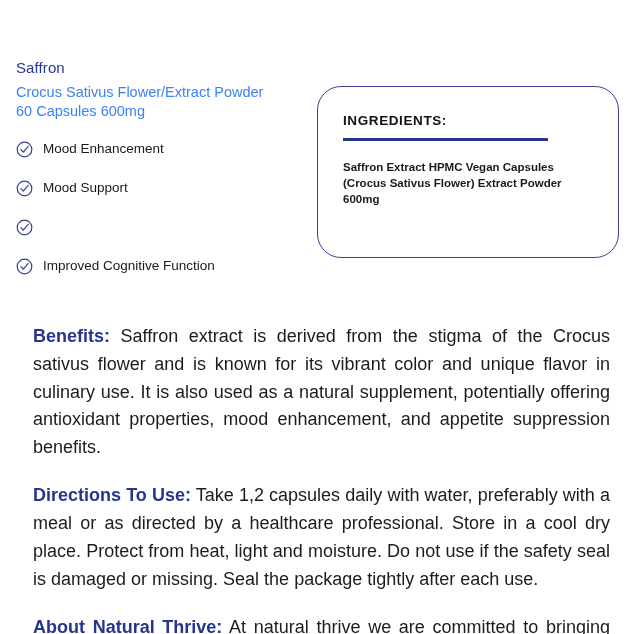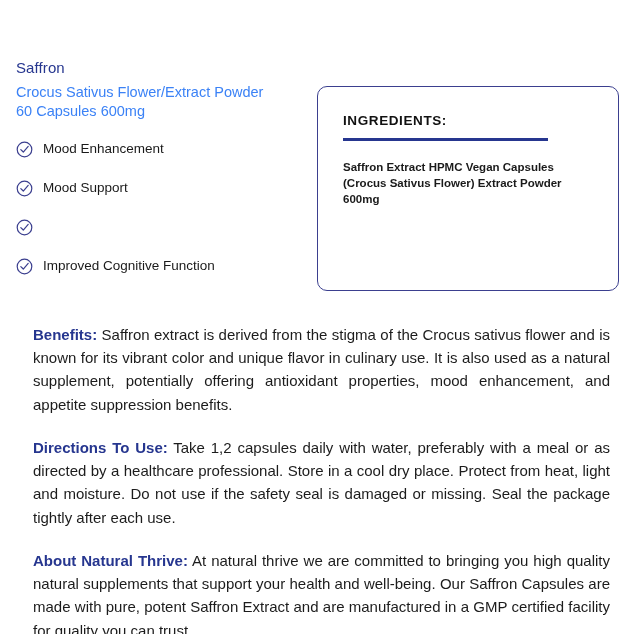--- a/index.html
+++ b/index.html
@@ -75,24 +75,24 @@
 
   .benefit-label {
     font-size: 13.5px;
     color: #1a1a1a;
     line-height: 1.2;
   }
 
   
   .ingredients-box {
     width: 302px;
-    height: 205px;
+    height: 172px;
     box-sizing: border-box;
     border: 1.6px solid #3b3f8f;
-    border-radius: 10px;
+    border-radius: 24px;
     padding: 26px 16px 0 25px;
     margin-top: 26px;
     margin-right: 8px;
     flex: 0 0 auto;
   }
 
   .ingredients-heading {
     font-size: 13.5px;
     font-weight: bold;
     letter-spacing: 0.6px;
@@ -116,21 +116,21 @@
     margin: 0;
   }
 
   
   .paragraphs {
     margin-top: 26px;
     padding: 0 17px 0 17px;
   }
 
   .para {
-    font-size: 15px;
+    font-size: 18px;
     line-height: 1.55;
     color: #1c1c1c;
     text-align: justify;
     margin: 0 0 20px 0;
   }
 
   .para:last-child {
     margin-bottom: 0;
   }
 

